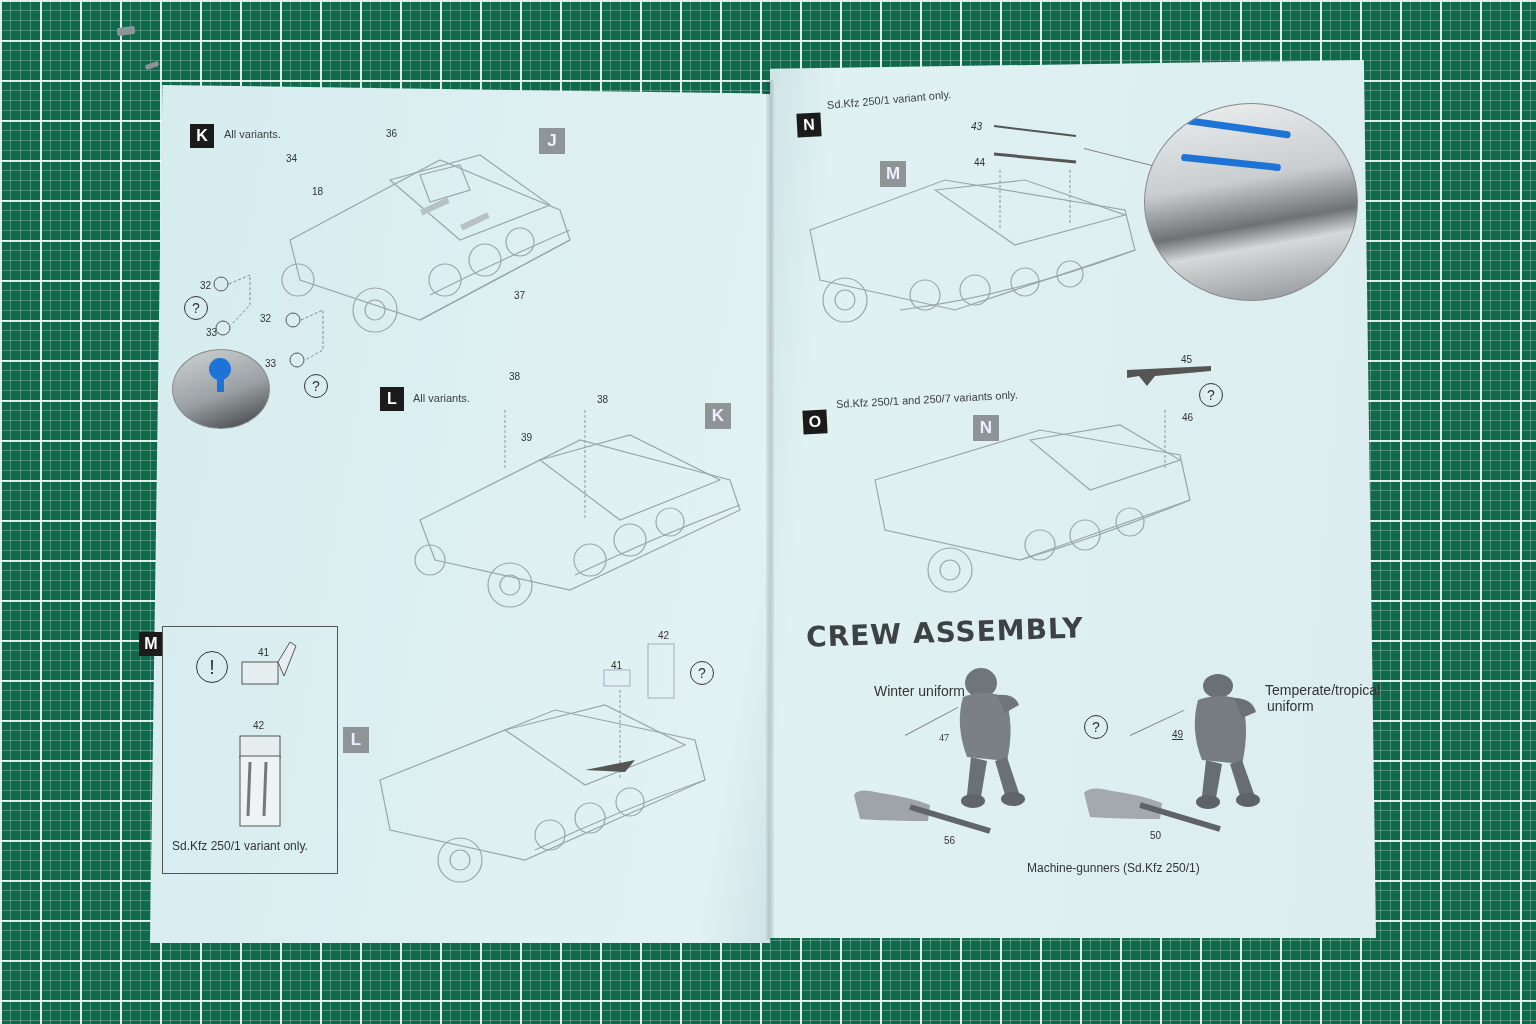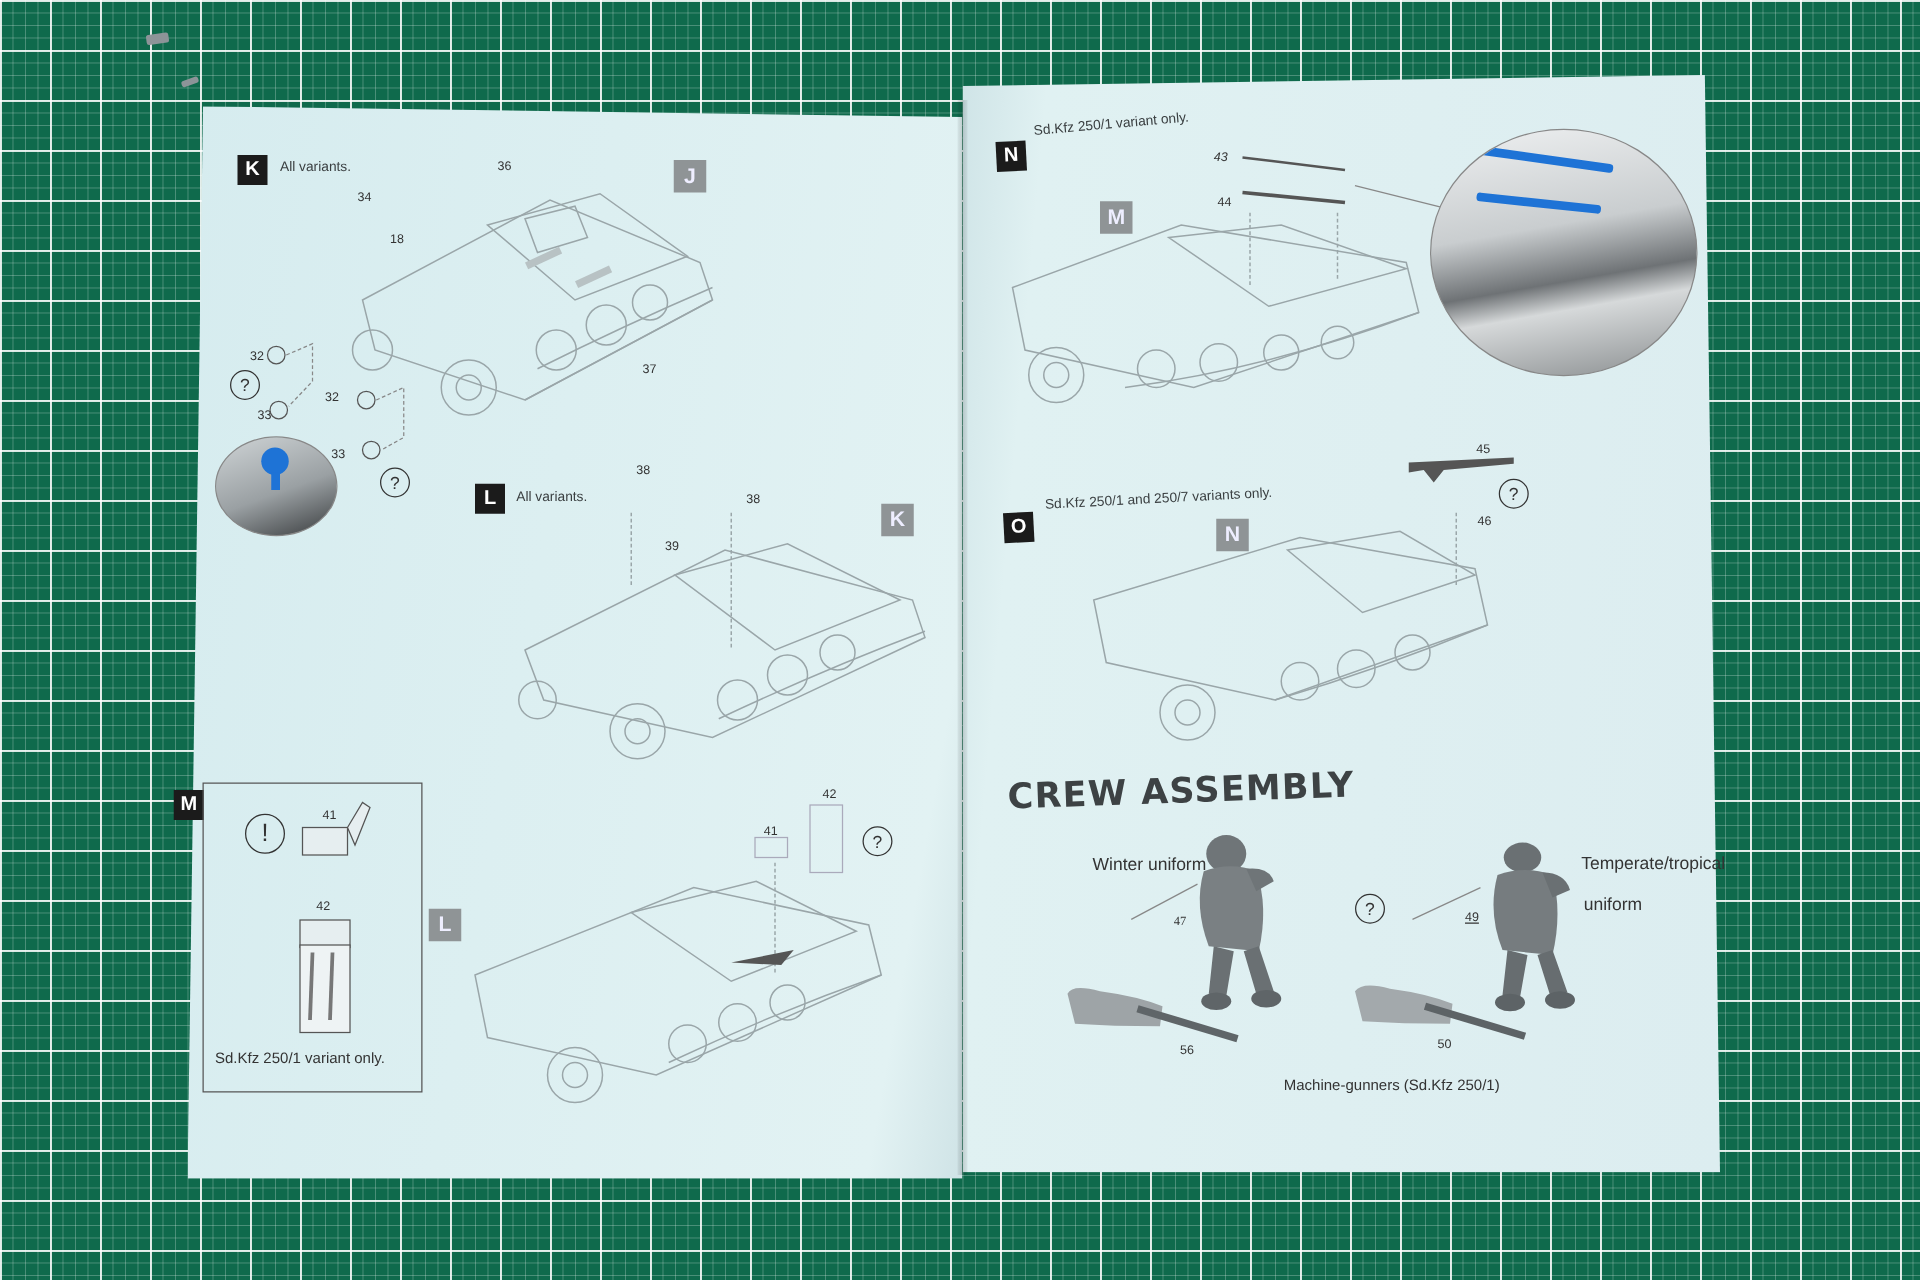--- a/index.html
+++ b/index.html
@@ -43,21 +43,21 @@
 <div class="booklet">
   <div class="page page-left"></div>
   <div class="page page-right"></div>
   <div class="spine"></div>
 
   <div class="step-badge" style="left:190px;top:124px;">K</div>
   <div class="step-note" style="left:224px;top:128px;">All variants.</div>
   <div class="ref-badge" style="left:539px;top:128px;">J</div>
   <span class="part-num" style="left:286px;top:153px;">34</span>
   <span class="part-num" style="left:312px;top:186px;">18</span>
-  <span class="part-num" style="left:398px;top:128px;">36</span>
+  <span class="part-num" style="left:386px;top:128px;">36</span>
   <span class="part-num" style="left:514px;top:290px;">37</span>
   <span class="part-num" style="left:200px;top:280px;">32</span>
   <span class="part-num" style="left:206px;top:327px;">33</span>
   <span class="part-num" style="left:260px;top:313px;">32</span>
   <span class="part-num" style="left:265px;top:358px;">33</span>
   <div class="q-icon" style="left:184px;top:296px;">?</div>
   <div class="q-icon" style="left:304px;top:374px;">?</div>
 
   <svg style="position:absolute;left:205px;top:270px;width:120px;height:110px;">
     <circle cx="16" cy="14" r="7" fill="none" stroke="#555"></circle>
@@ -93,21 +93,21 @@
         <rect x="190" y="95" width="30" height="6" transform="rotate(-25 190 95)"></rect>
       </g>
     </svg>
   </div>
 
   <div class="step-badge" style="left:380px;top:387px;">L</div>
   <div class="step-note" style="left:413px;top:392px;">All variants.</div>
   <div class="ref-badge" style="left:705px;top:403px;">K</div>
   <span class="part-num" style="left:509px;top:371px;">38</span>
   <span class="part-num" style="left:597px;top:394px;">38</span>
-  <span class="part-num" style="left:521px;top:432px;margin-left:11px;">39</span>
+  <span class="part-num" style="left:521px;top:432px;">39</span>
 
   <div class="vehicle" style="left:400px;top:410px;width:360px;height:200px;">
     <svg viewBox="0 0 360 200">
       <g fill="none" stroke="#9aa6a9" stroke-width="1.2">
         <line x1="105" y1="-40" x2="105" y2="60" stroke-dasharray="3,2"></line>
         <line x1="185" y1="-20" x2="185" y2="110" stroke-dasharray="3,2"></line>
         <polygon points="20,110 180,30 330,70 340,100 170,180 35,150"></polygon>
         <polygon points="140,50 230,25 320,70 220,110"></polygon>
         <circle cx="110" cy="175" r="22"></circle>
           <circle cx="110" cy="175" r="10"></circle>
@@ -217,21 +217,21 @@
         <path d="M150 150 Q235 125 320 90"></path>
         <line x1="295" y1="-20" x2="295" y2="60" stroke-dasharray="3,2"></line>
       </g>
     </svg>
   </div>
 
   <div class="crew-title">CREW ASSEMBLY</div>
 
   <div class="caption" style="left:874px;top:683px;">Winter uniform</div>
   <div class="caption" style="left:1265px;top:682px;">Temperate/tropical</div>
-  <div class="caption" style="left:1267px;top:698px;margin-top:17px;">uniform</div>
+  <div class="caption" style="left:1267px;top:698px;">uniform</div>
 
   <span class="part-num" style="left:939px;top:732px;font-family:Liberation Serif, serif;">47</span>
   <span class="part-num" style="left:944px;top:835px;">56</span>
   <span class="part-num" style="left:1172px;top:729px;text-decoration:underline;">49</span>
   <span class="part-num" style="left:1150px;top:830px;">50</span>
   <div class="q-icon" style="left:1084px;top:715px;">?</div>
 
   <svg class="figure" style="left:945px;top:665px;width:95px;height:150px;" viewBox="0 0 95 150">
     <ellipse cx="36" cy="18" rx="16" ry="15" fill="#6f7578"></ellipse>
     <path d="M18 32 Q10 60 22 92 L62 96 Q70 60 60 32 Q40 24 18 32Z" fill="#7a8083"></path>

